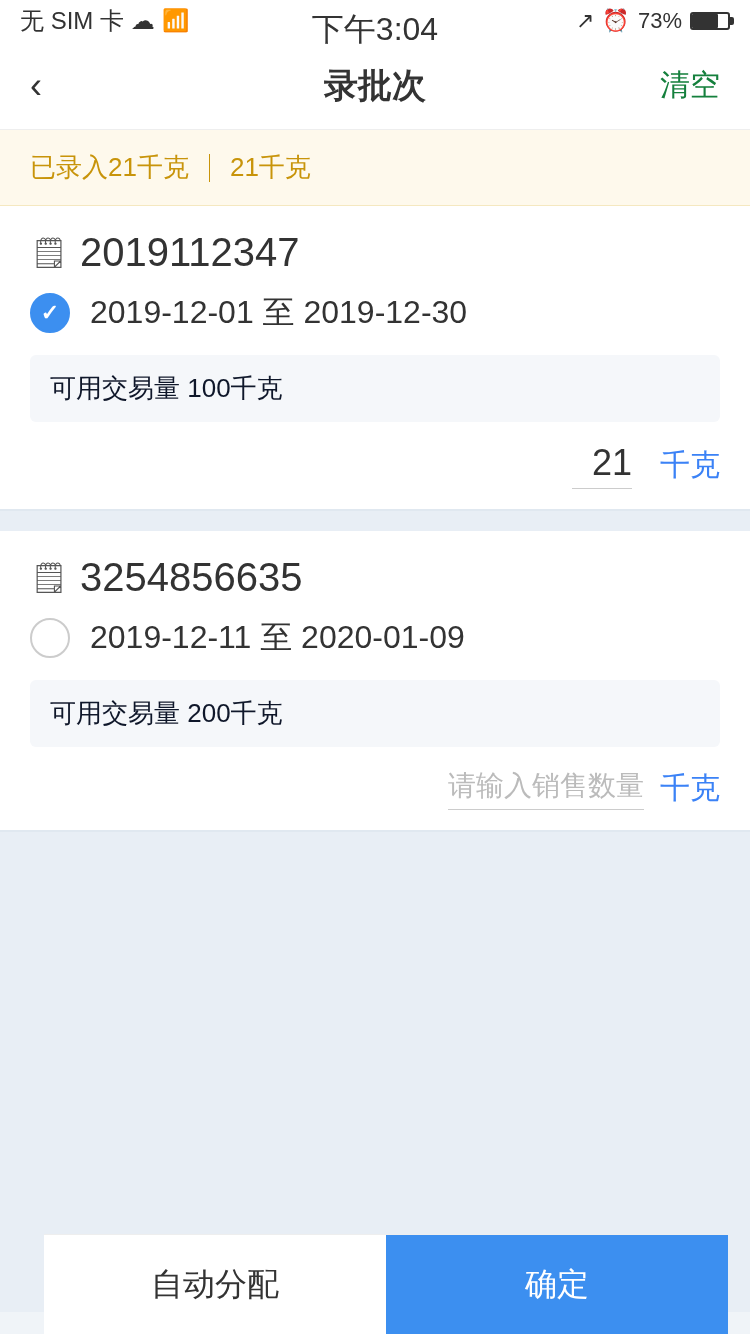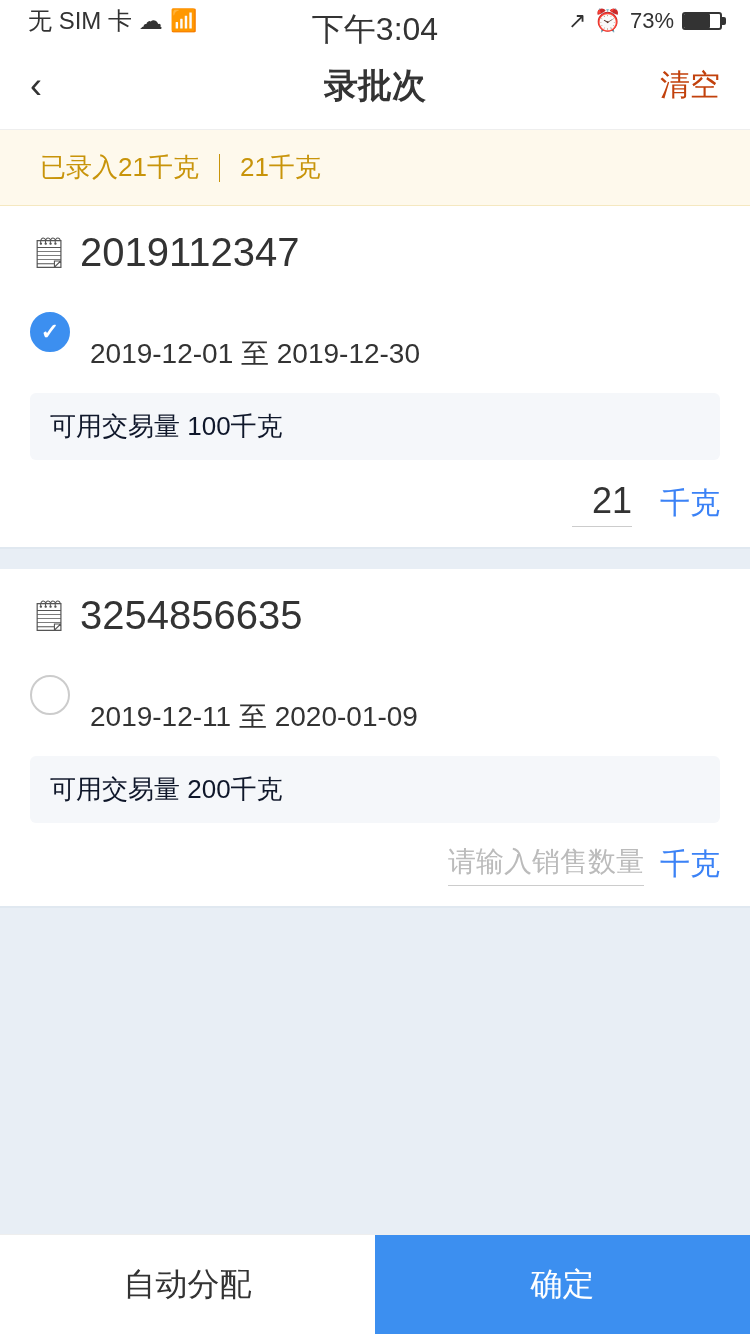--- a/index.html
+++ b/index.html
@@ -13,21 +13,21 @@
       color: #333;
     }
 
     
     .status-bar {
       height: 42px;
       background: #fff;
       display: flex;
       align-items: center;
       justify-content: space-between;
-      padding: 0 28px;
+      padding: 0 20px;
       font-size: 24px;
       color: #333;
     }
     .status-left {
       display: flex;
       align-items: center;
       gap: 8px;
       font-size: 24px;
     }
     .status-center {
@@ -87,28 +87,28 @@
       cursor: pointer;
       width: 60px;
     }
     .nav-title {
       font-size: 34px;
       font-weight: 600;
       color: #333;
     }
     .nav-clear {
       font-size: 30px;
-      color: #c2410c;
+      color: #15803d;
       cursor: pointer;
     }
 
     
     .info-banner {
       background: #fef9ec;
-      padding: 20px 40px;
+      padding: 20px 30px;
       display: flex;
       align-items: center;
       gap: 20px;
       border-bottom: 1px solid #f5e8c0;
     }
     .info-label {
       color: #c8940a;
       font-size: 26px;
     }
     .info-divider {
@@ -163,23 +163,22 @@
       align-items: center;
       justify-content: center;
     }
     .radio-circle.checked::after {
       content: '✓';
       color: #fff;
       font-size: 22px;
       font-weight: bold;
     }
     .batch-date {
-      font-size: 28px;
-      color: #333;
-      margin-top: 44px;
+      font-size: 32px;
+      color: #333;
     }
     .batch-availability {
       background: #f5f7fa;
       border-radius: 6px;
       padding: 16px 20px;
       font-size: 26px;
       color: #0f172a;
       margin-bottom: 0;
     }
 
@@ -249,25 +248,26 @@
     .empty-area {
       background: #e8eef5;
       flex: 1;
       min-height: 480px;
     }
 
     
     .bottom-bar {
       position: fixed;
       bottom: 0;
-      width: 750px;
+      width: 684px;
       height: 100px;
       display: flex;
       background: #4c1d95;
       border-top: 1px solid #eee;
+      margin-left: 44px;
     }
     .btn-auto {
       flex: 1;
       display: flex;
       align-items: center;
       justify-content: center;
       font-size: 32px;
       color: #333;
       background: #fff;
       cursor: pointer;

